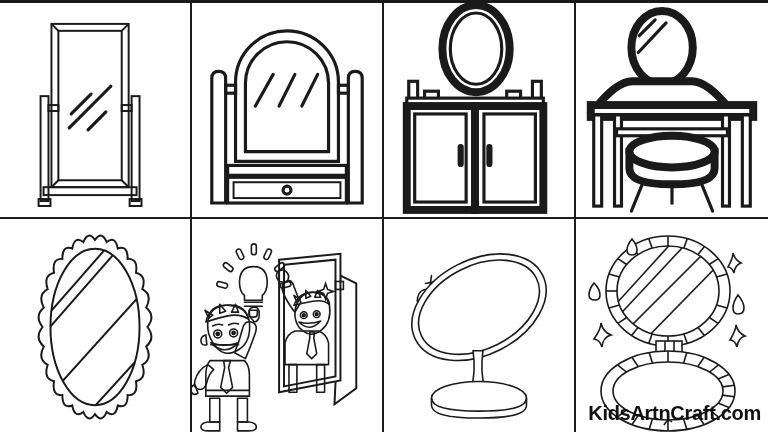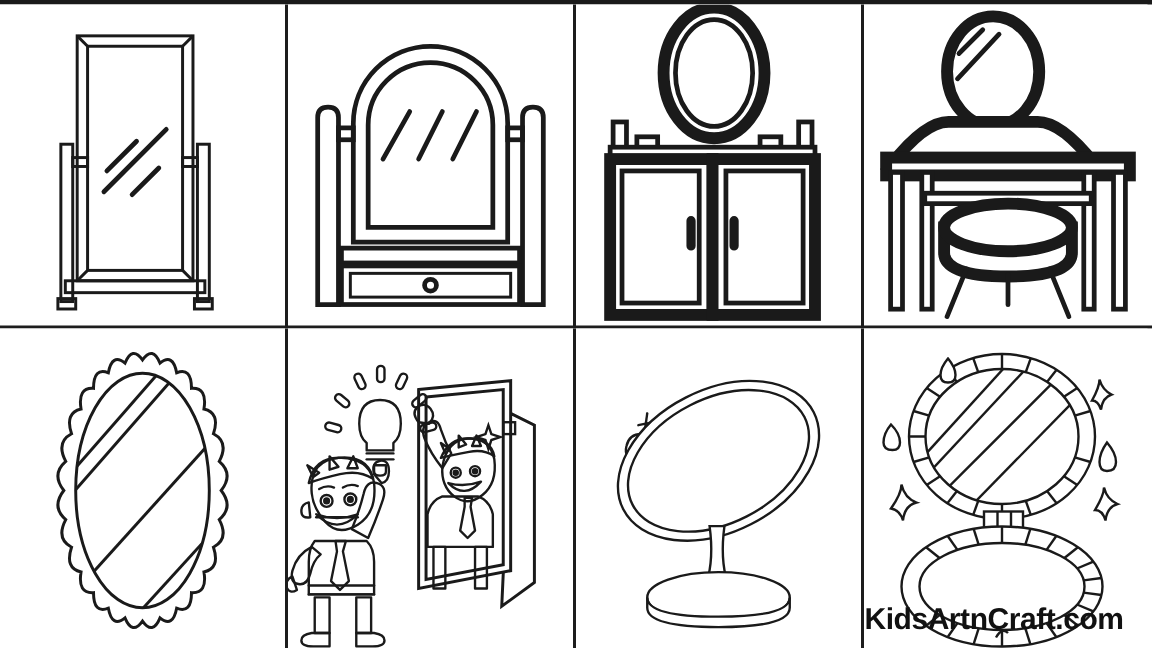--- a/index.html
+++ b/index.html
@@ -40,21 +40,21 @@
   .thin{stroke-width:2;}
   .med{stroke-width:3.2;}
   .xthick{stroke-width:8;}
   .hair{stroke-width:1.6;}
   .fillw{fill:#ffffff;}
   .fillk{fill:#1a1a1a;}
   .cap{stroke-linecap:round;stroke-linejoin:round;}
 
   #watermark{
     position:absolute;
-    right:16px;bottom:6px;
+    right:4px;bottom:6px;
     font-family:"Liberation Sans", sans-serif;
     font-size:20px;
     font-weight:bold;
     color:#111111;
     letter-spacing:-0.3px;
     white-space:nowrap;
     line-height:1;
   }
 </style>
 </head>

